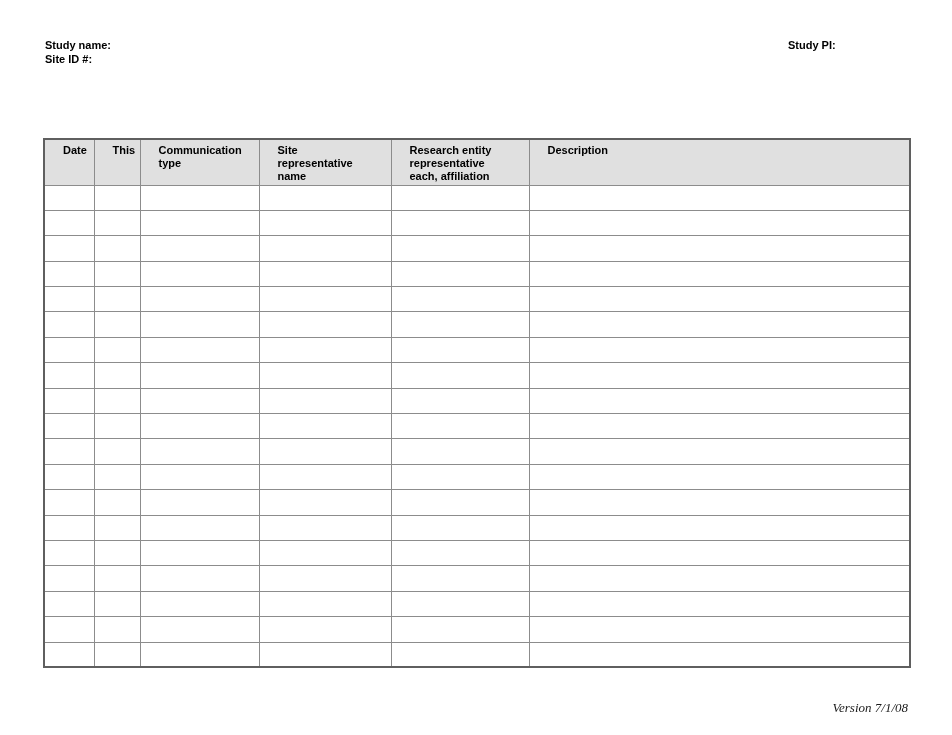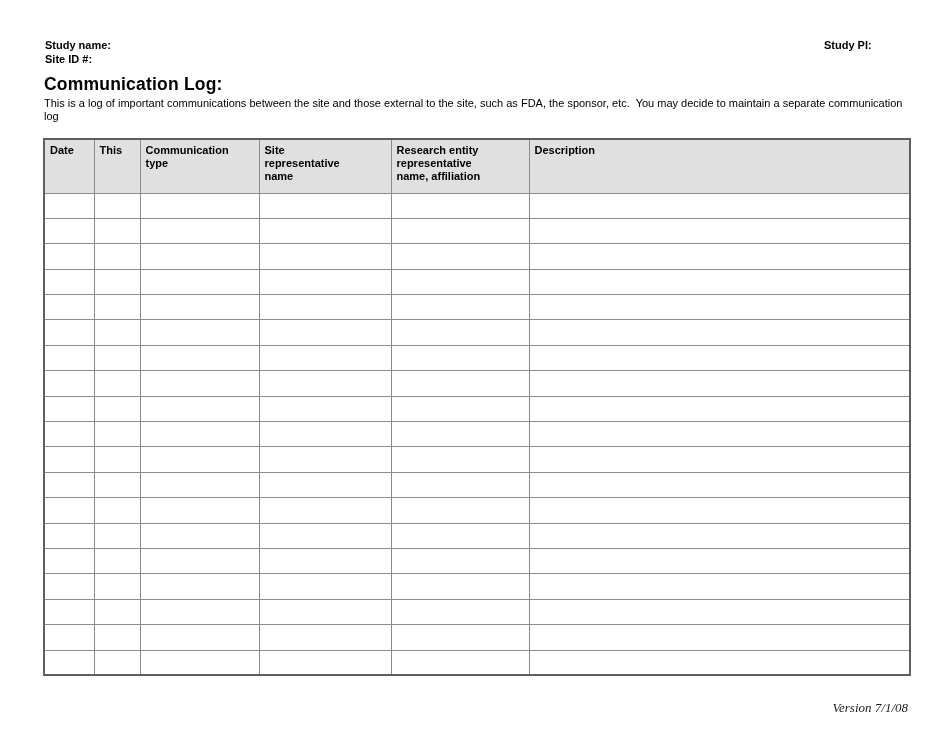--- a/index.html
+++ b/index.html
@@ -19,21 +19,21 @@
   .study-block {
     position: absolute;
     left: 45px;
     top: 39px;
     font-size: 11px;
     font-weight: bold;
     line-height: 13.5px;
   }
   .study-pi {
     position: absolute;
-    left: 824px;
+    left: 788px;
     top: 39px;
     font-size: 11px;
     font-weight: bold;
     line-height: 13.5px;
   }
   .doc-title {
     position: absolute;
     left: 44px;
     top: 74px;
     font-size: 17.5px;
@@ -64,22 +64,22 @@
   table.log-table td {
     border: 1px solid #8c8c8c;
   }
   table.log-table thead th {
     background: #e0e0e0;
     font-size: 11px;
     line-height: 13px;
     font-weight: bold;
     text-align: left;
     vertical-align: top;
-    padding: 4px 4px 0 5px;
-    height: 54px;
+    padding: 4px 4px 0 18px;
+    height: 46px;
     box-sizing: border-box;
   }
   table.log-table tbody td {
     height: 25.4px;
     box-sizing: border-box;
     padding: 0;
     background: #ffffff;
   }
   .footer-left {
     position: absolute;
@@ -105,24 +105,22 @@
 
 <div class="page">
 
   <div class="study-block">
     <div>Study name:</div>
     <div>Site ID #:</div>
   </div>
 
   <div class="study-pi">Study PI:</div>
 
-  <div class="doc-title">Communication Log:</div>
 
   <div class="intro">
-    <div>This is a log of important communications between the site and those external to the site, such as FDA, the sponsor, etc.  You may decide to maintain a separate communication log</div>
   </div>
 
   <table class="log-table">
     <colgroup>
         <col style="width: 50px;">
         <col style="width: 46px;">
         <col style="width: 119px;">
         <col style="width: 132px;">
         <col style="width: 138px;">
         <col style="width: 381px;">
@@ -140,21 +138,21 @@
             <div>type</div>
           </th>
           <th>
             <div>Site</div>
             <div>representative</div>
             <div>name</div>
           </th>
           <th>
             <div>Research entity</div>
             <div>representative</div>
-            <div>name, affiliation</div>
+            <div>each, affiliation</div>
           </th>
           <th>
             <div>Description</div>
           </th>
         </tr>
     </thead>
     <tbody>
         <tr>
           <td></td>
           <td></td>

